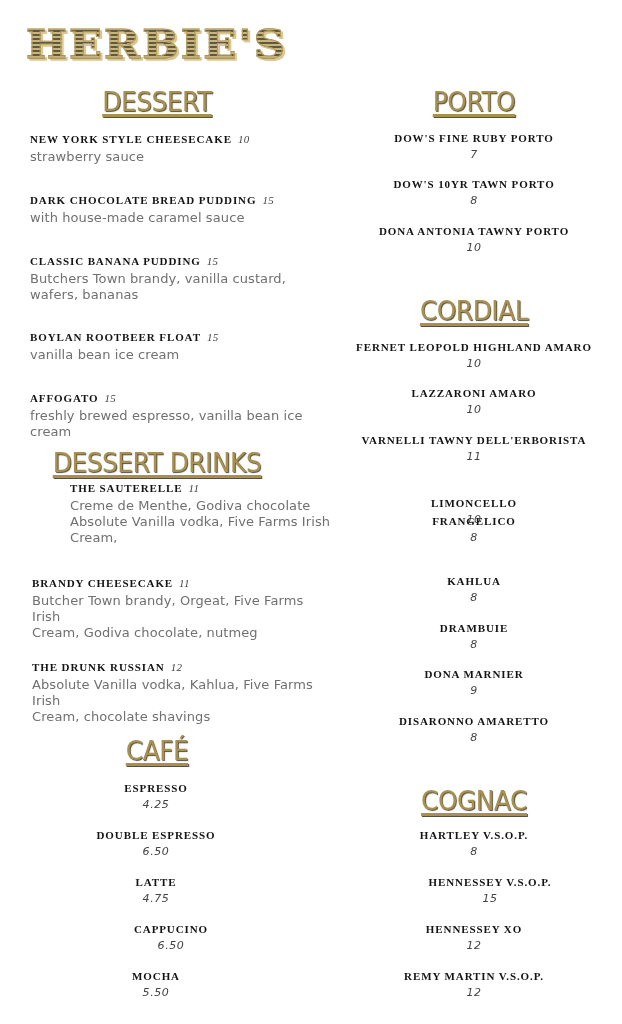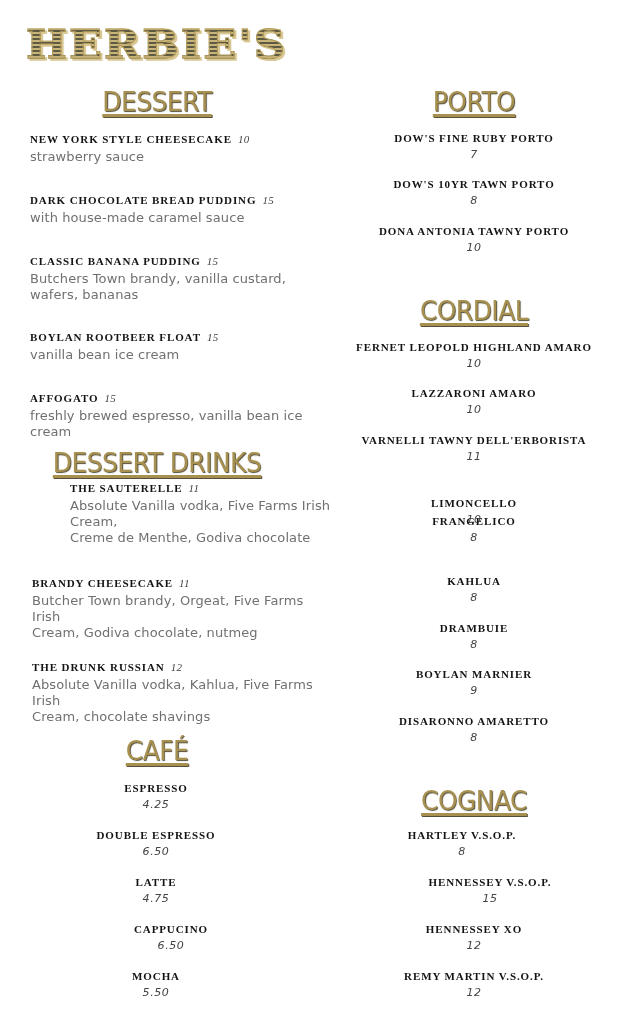--- a/index.html
+++ b/index.html
@@ -88,22 +88,22 @@
 <div class="left-item" style="top:391px;">
   <div class="item-name"><span>AFFOGATO</span><span class="price">15</span></div>
   <div class="desc">freshly brewed espresso, vanilla bean ice cream</div>
 </div>
 
 <div class="heading" style="left:22px; top:447px; width:270px;">DESSERT DRINKS</div>
 
 <div class="left-item" style="left:32px; top:481px;margin-left:38px;">
   <div class="item-name"><span>THE SAUTERELLE</span><span class="price">11</span></div>
   <div class="desc">
+    <div>Creme de Menthe, Godiva chocolate</div>
     <div>Absolute Vanilla vodka, Five Farms Irish Cream,</div>
-    <div>Creme de Menthe, Godiva chocolate</div>
   </div>
 </div>
 
 <div class="left-item" style="left:32px; top:576px;">
   <div class="item-name"><span>BRANDY CHEESECAKE</span><span class="price">11</span></div>
   <div class="desc">
     <div>Butcher Town brandy, Orgeat, Five Farms Irish</div>
     <div>Cream, Godiva chocolate, nutmeg</div>
   </div>
 </div>
@@ -178,31 +178,31 @@
 </div>
 <div class="center-item" style="left:344px; top:574px; width:260px;">
   <div class="item-name">KAHLUA</div>
   <div class="center-price">8</div>
 </div>
 <div class="center-item" style="left:344px; top:621px; width:260px;">
   <div class="item-name">DRAMBUIE</div>
   <div class="center-price">8</div>
 </div>
 <div class="center-item" style="left:344px; top:667px; width:260px;">
-  <div class="item-name">BOYLAN MARNIER</div>
+  <div class="item-name">DONA MARNIER</div>
   <div class="center-price">9</div>
 </div>
 <div class="center-item" style="left:344px; top:714px; width:260px;">
   <div class="item-name">DISARONNO AMARETTO</div>
   <div class="center-price">8</div>
 </div>
 
 <div class="heading" style="left:384px; top:785px; width:180px;">COGNAC</div>
 
-<div class="center-item" style="left:332px; top:828px; width:260px;">
+<div class="center-item" style="left:344px; top:828px; width:260px;">
   <div class="item-name">HARTLEY V.S.O.P.</div>
   <div class="center-price">8</div>
 </div>
 <div class="center-item" style="left:360px; top:875px; width:260px;">
   <div class="item-name">HENNESSEY V.S.O.P.</div>
   <div class="center-price">15</div>
 </div>
 <div class="center-item" style="left:344px; top:922px; width:260px;">
   <div class="item-name">HENNESSEY XO</div>
   <div class="center-price">12</div>

